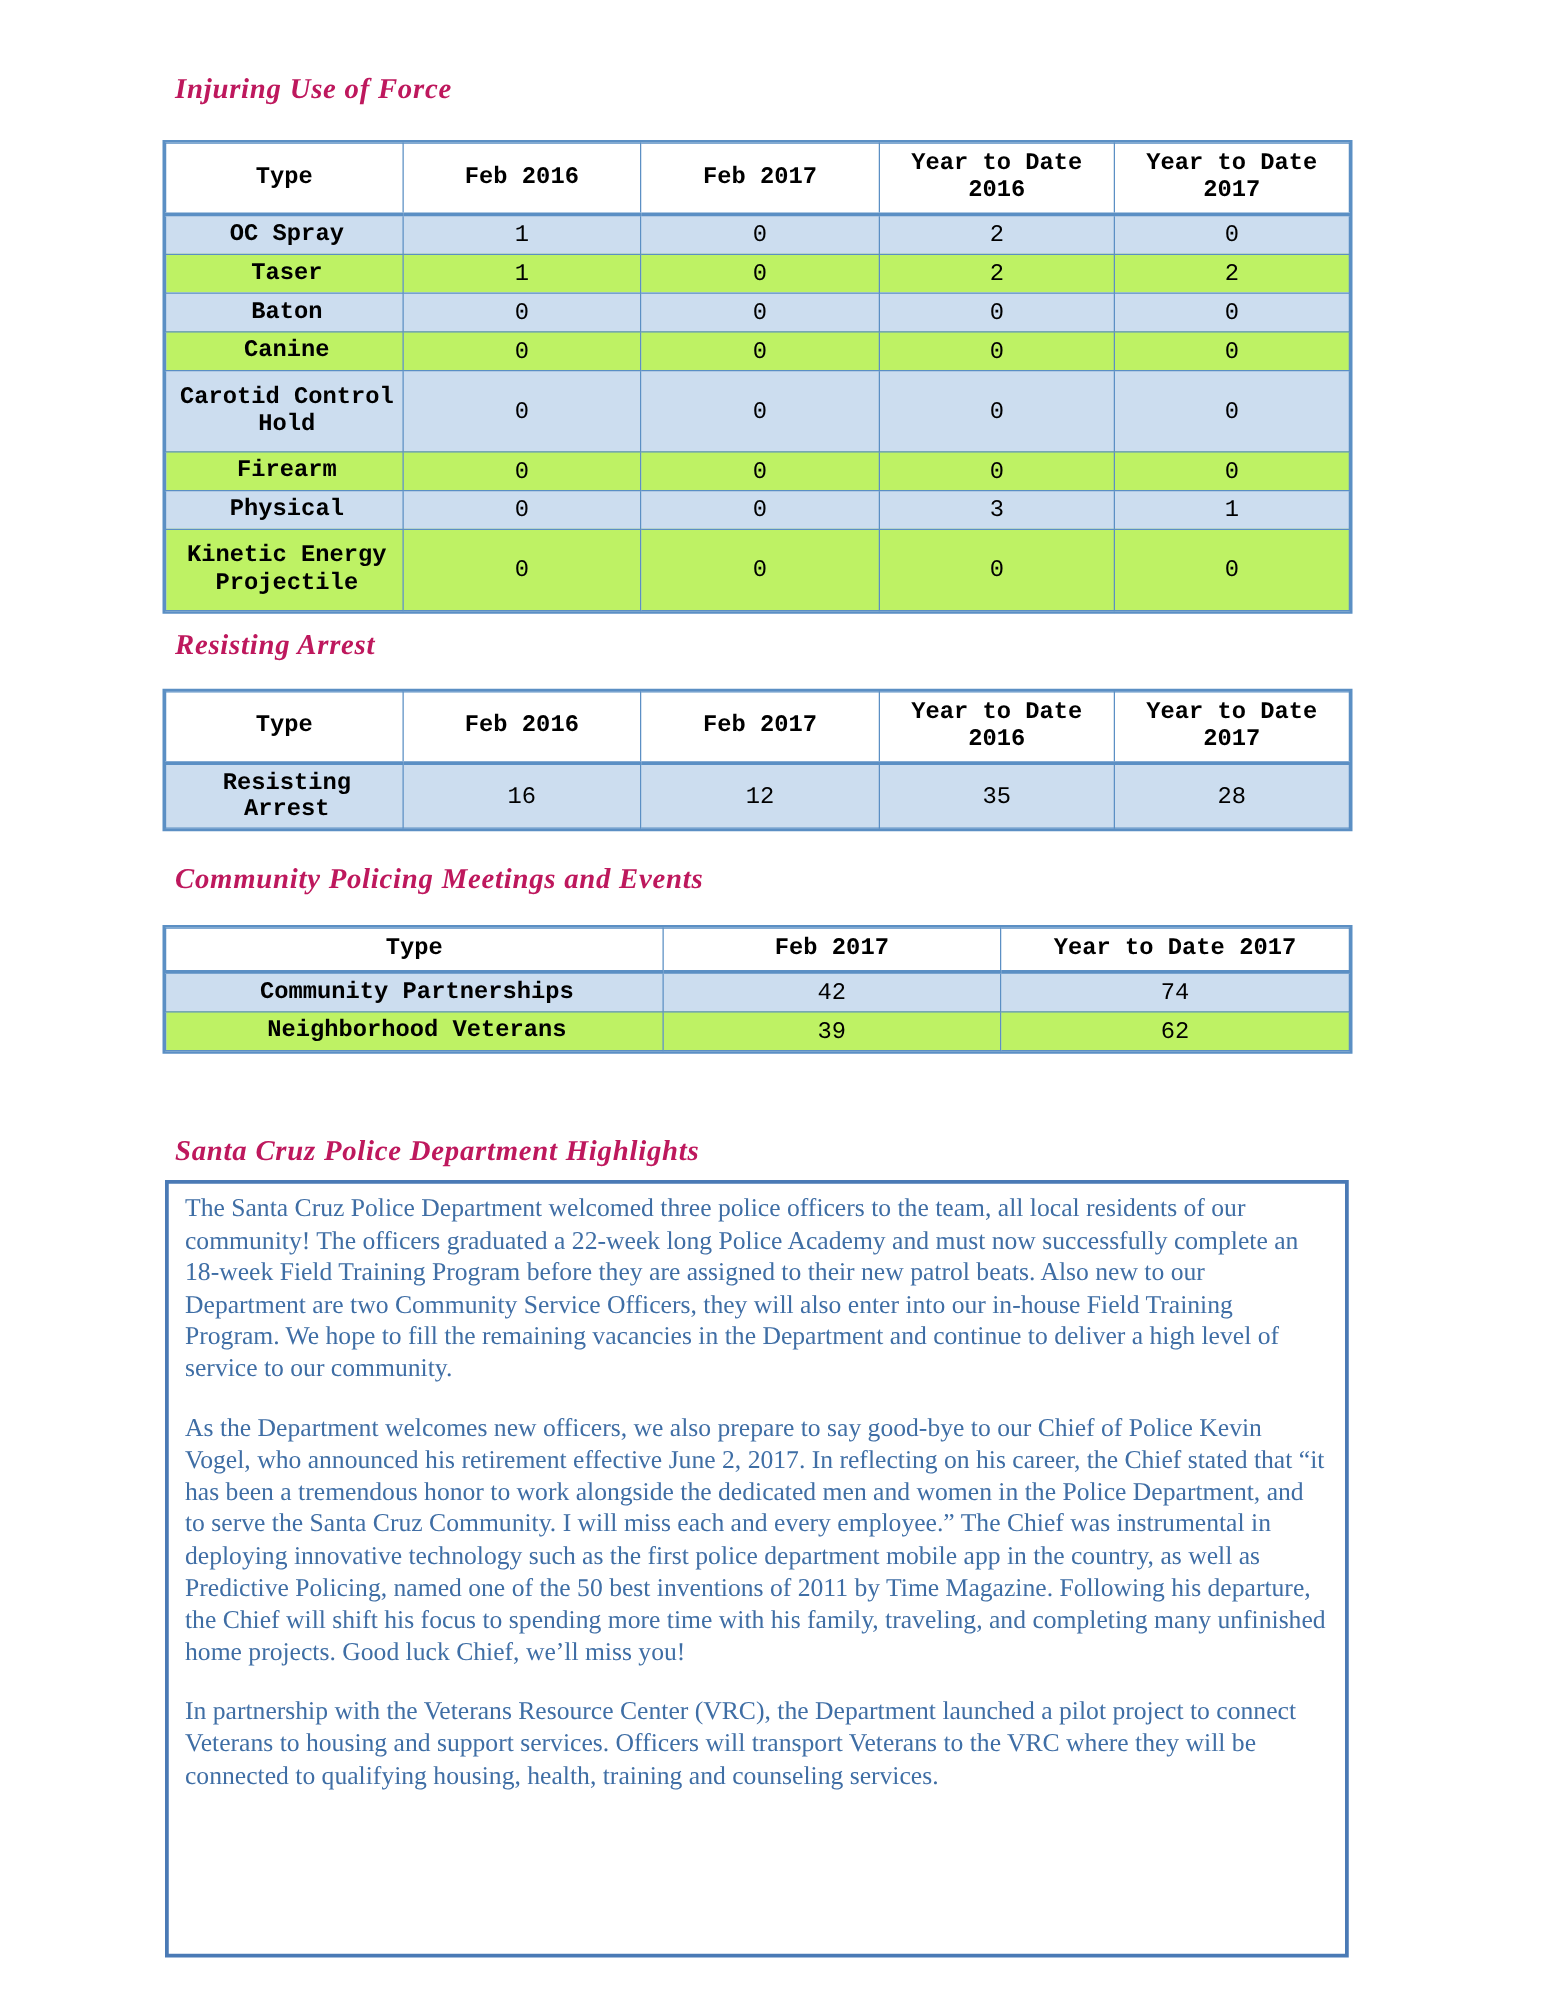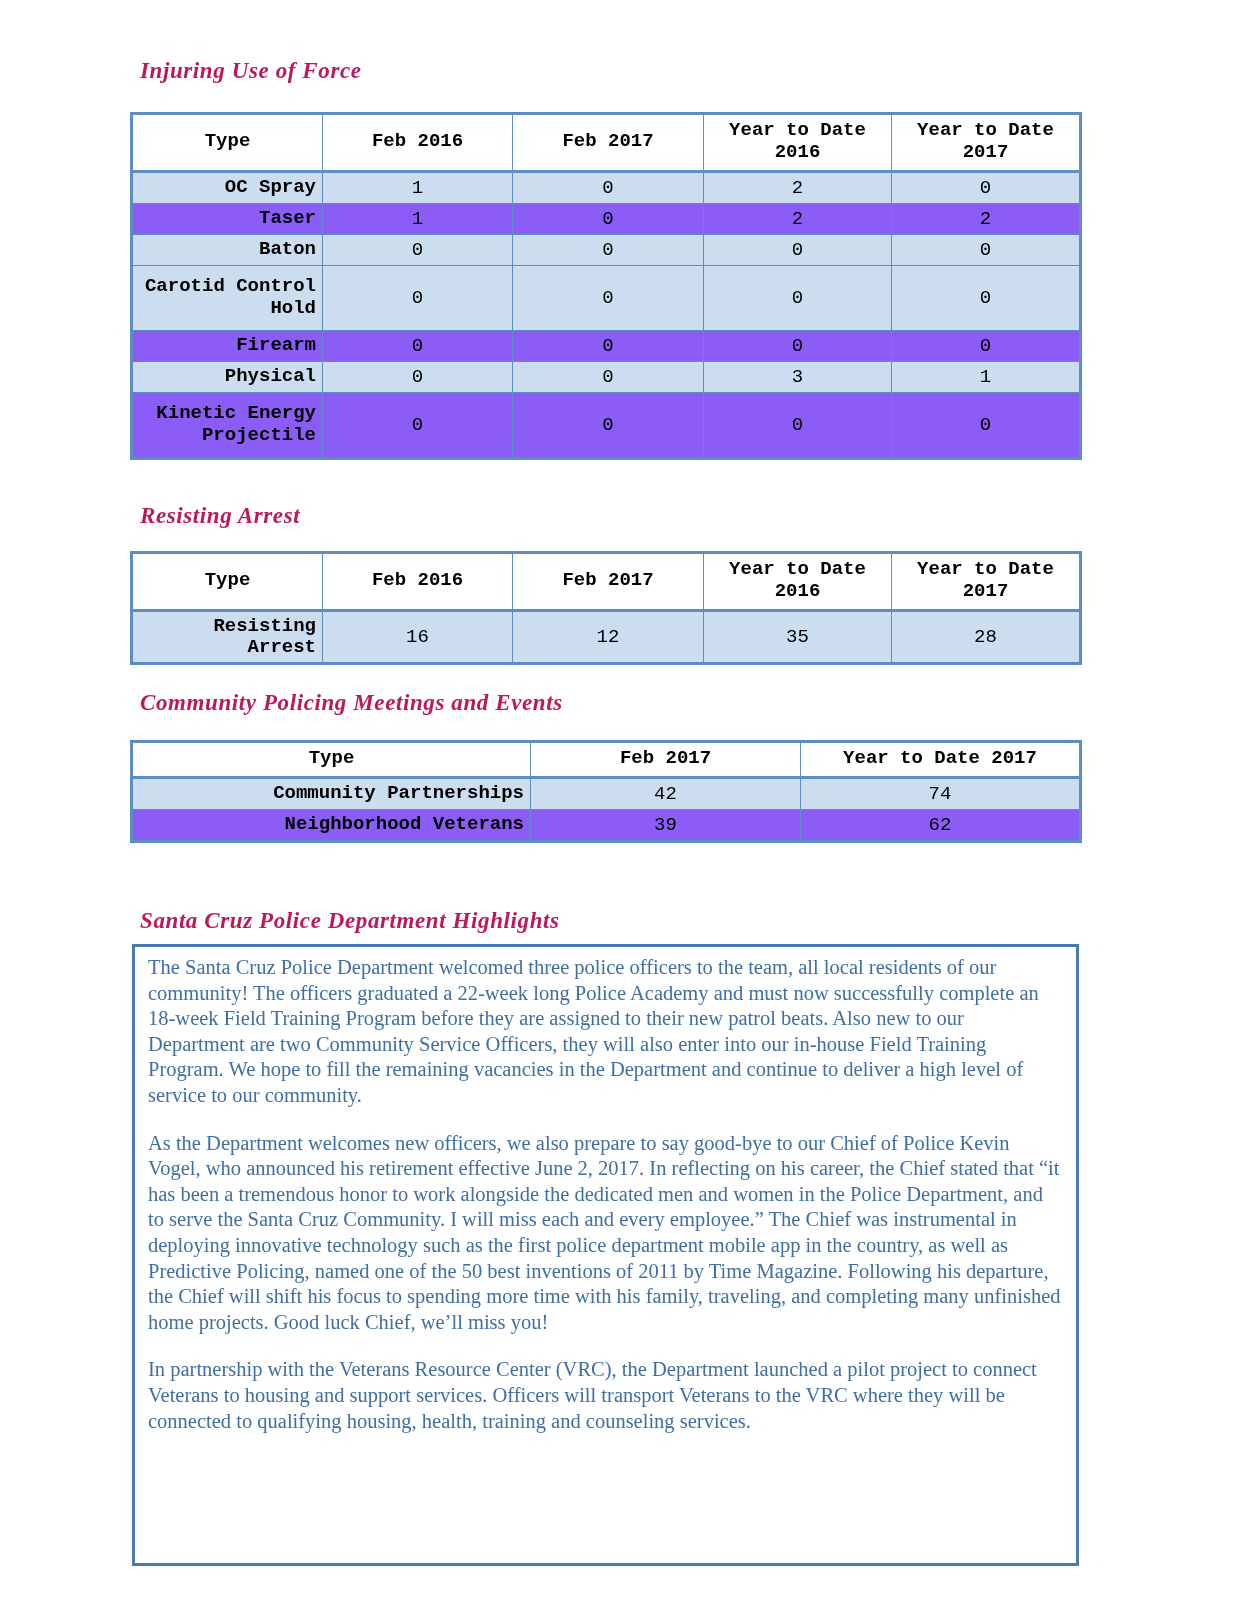--- a/index.html
+++ b/index.html
@@ -57,32 +57,32 @@
     background: #ffffff;
     border-bottom: 3px solid #5b8fc4;
     line-height: 1.15;
     padding: 5px 2px 6px 2px;
   }
   .tbl tbody td {
     text-align: center;
     padding: 4px 2px;
   }
   .tbl tbody td.label {
-    text-align: right;
+    text-align: center;
     font-weight: bold;
     padding-left: 10px;
     padding-right: 6px;
     line-height: 1.12;
     margin-top: 40px;
   }
   .tbl tbody tr.shade td {
     background: #ccddef;
   }
   .tbl tbody tr.plain td {
-    background: #8b5cf6;
+    background: #bef264;
   }
 
   
   .highlights-box {
     position: absolute;
     left: 132px;
     top: 944px;
     width: 947px;
     height: 622px;
     border: 3px solid #4a7ab5;
@@ -150,20 +150,27 @@
       </tr>
       <tr class="plain">
         <td class="label">Taser</td>
         <td>1</td>
         <td>0</td>
         <td>2</td>
         <td>2</td>
       </tr>
       <tr class="shade">
         <td class="label">Baton</td>
+        <td>0</td>
+        <td>0</td>
+        <td>0</td>
+        <td>0</td>
+      </tr>
+      <tr class="plain">
+        <td class="label">Canine</td>
         <td>0</td>
         <td>0</td>
         <td>0</td>
         <td>0</td>
       </tr>
       <tr class="shade">
         <td class="label" style="height:56px">Carotid Control Hold</td>
         <td>0</td>
         <td>0</td>
         <td>0</td>

